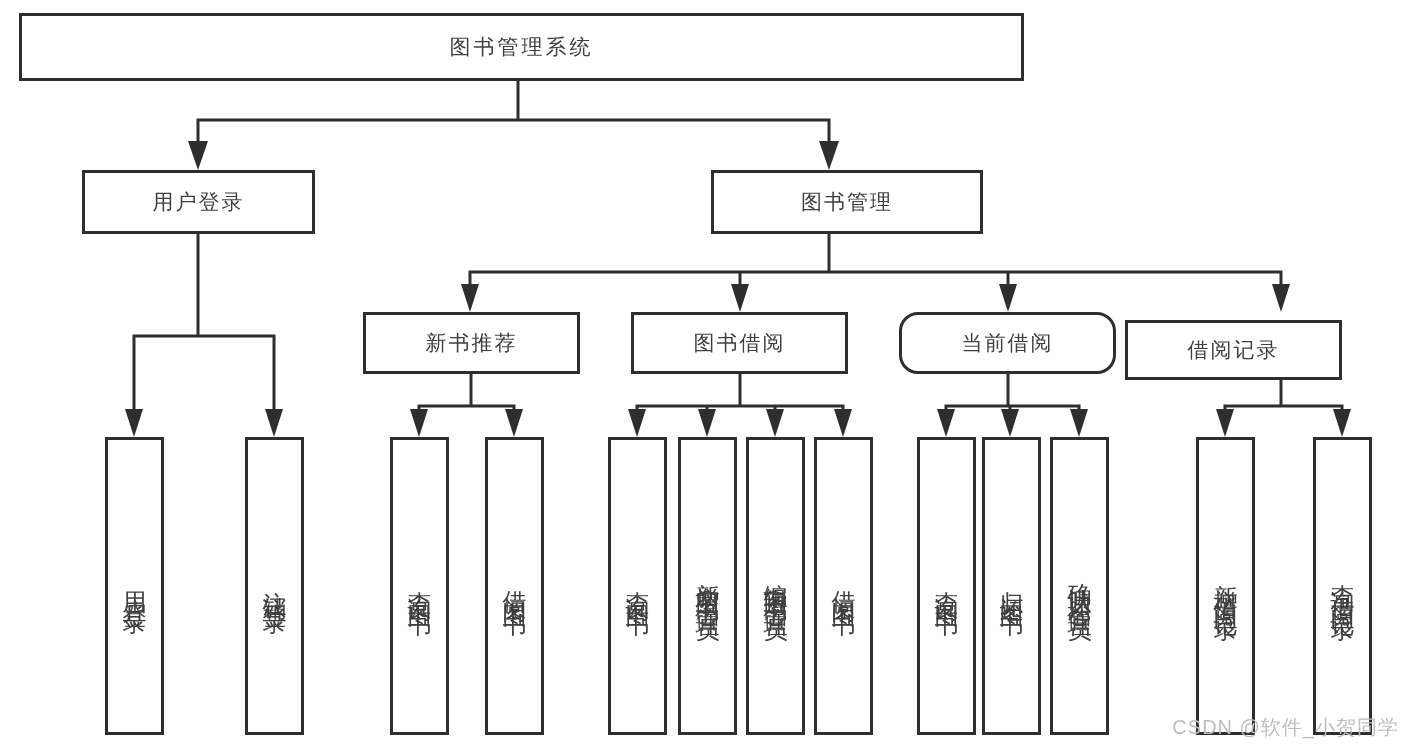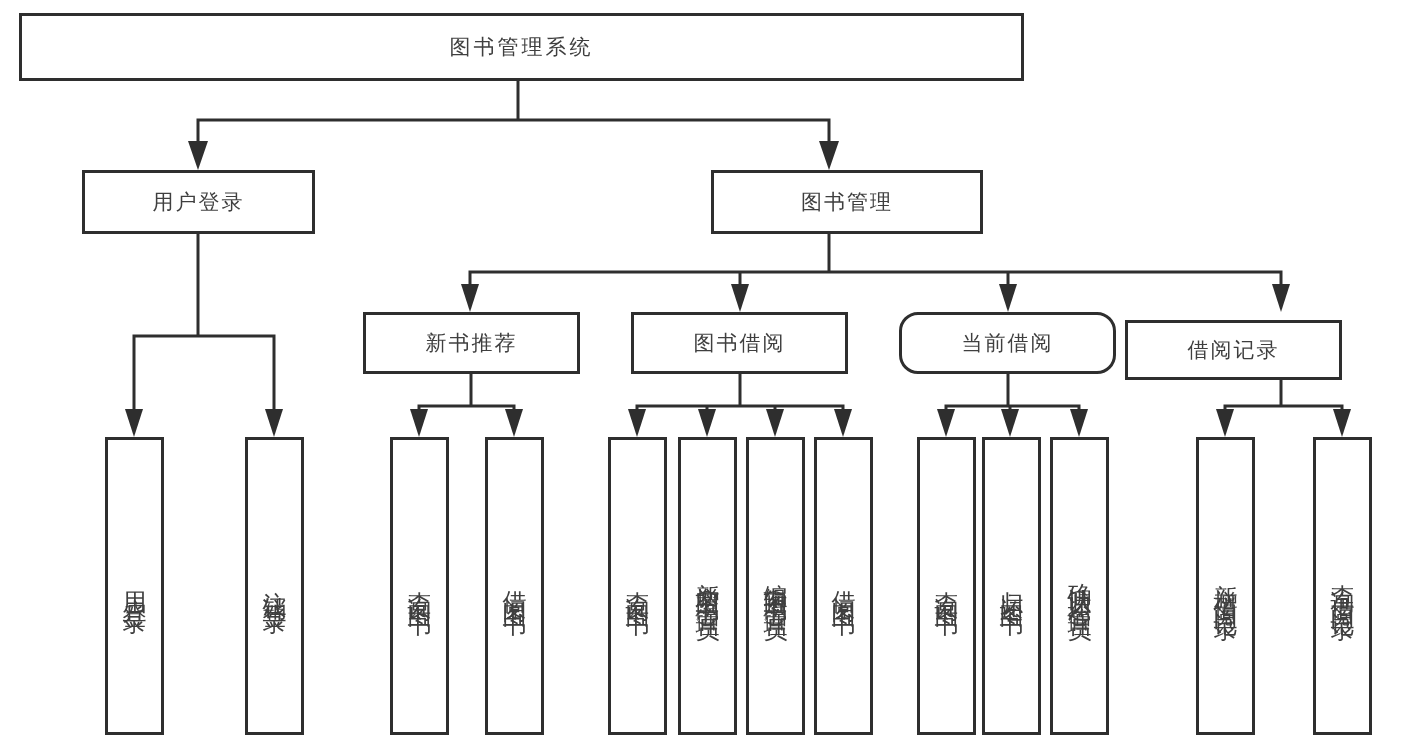--- a/index.html
+++ b/index.html
@@ -151,14 +151,15 @@
   <div class="box leaf long" style="left:746px; top:437px; width:59px; height:298px;">编辑图书（管理员）</div>
   <div class="box leaf" style="left:814px; top:437px; width:59px; height:298px;">借阅图书</div>
 
   <div class="box leaf" style="left:917px; top:437px; width:59px; height:298px;">查询图书</div>
   <div class="box leaf" style="left:982px; top:437px; width:59px; height:298px;">归还图书</div>
   <div class="box leaf long" style="left:1050px; top:437px; width:59px; height:298px;">确认归还（管理员）</div>
 
   <div class="box leaf" style="left:1196px; top:437px; width:59px; height:298px;">新增借阅记录</div>
   <div class="box leaf" style="left:1313px; top:437px; width:59px; height:298px;">查询借阅记录</div>
 
+  <div class="watermark">CSDN @软件_小贺同学</div>
 
 </div>
 
 </body></html>

